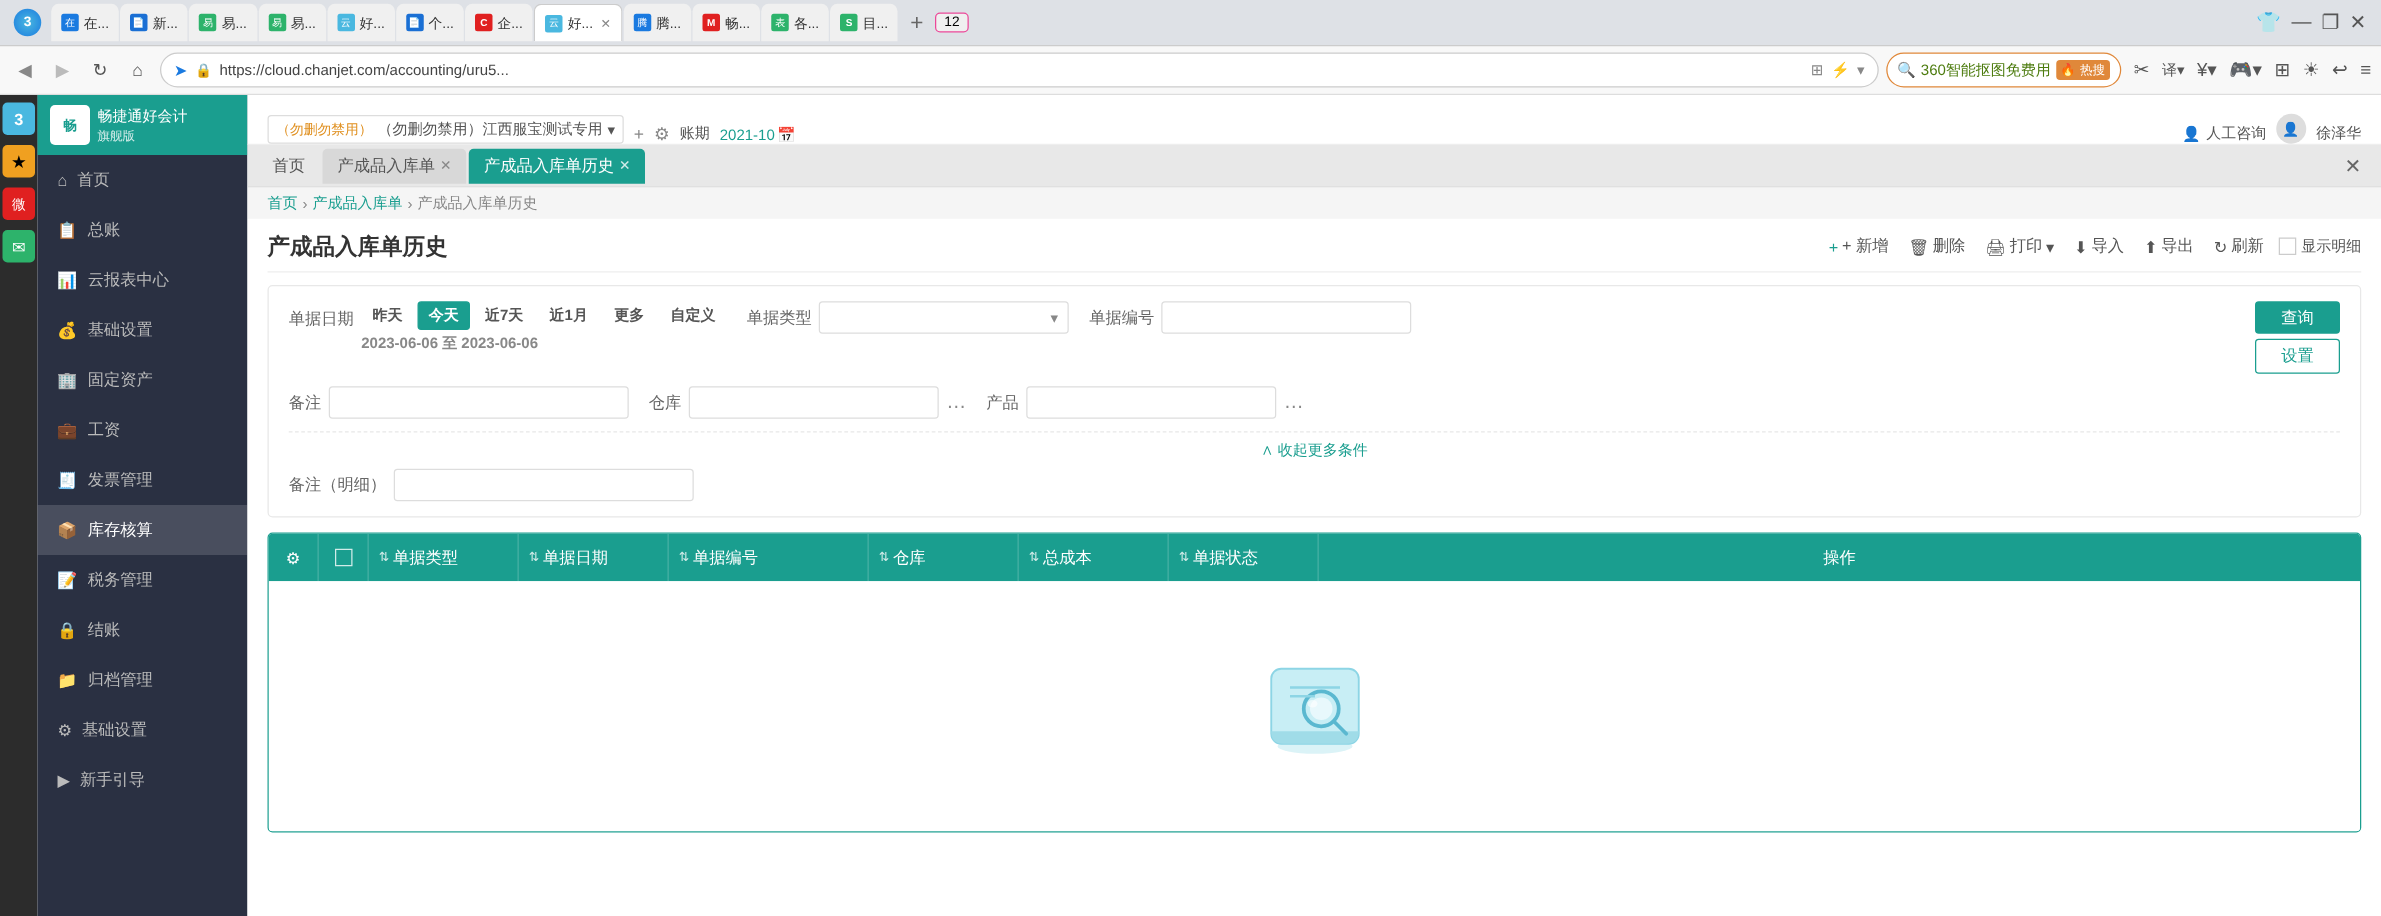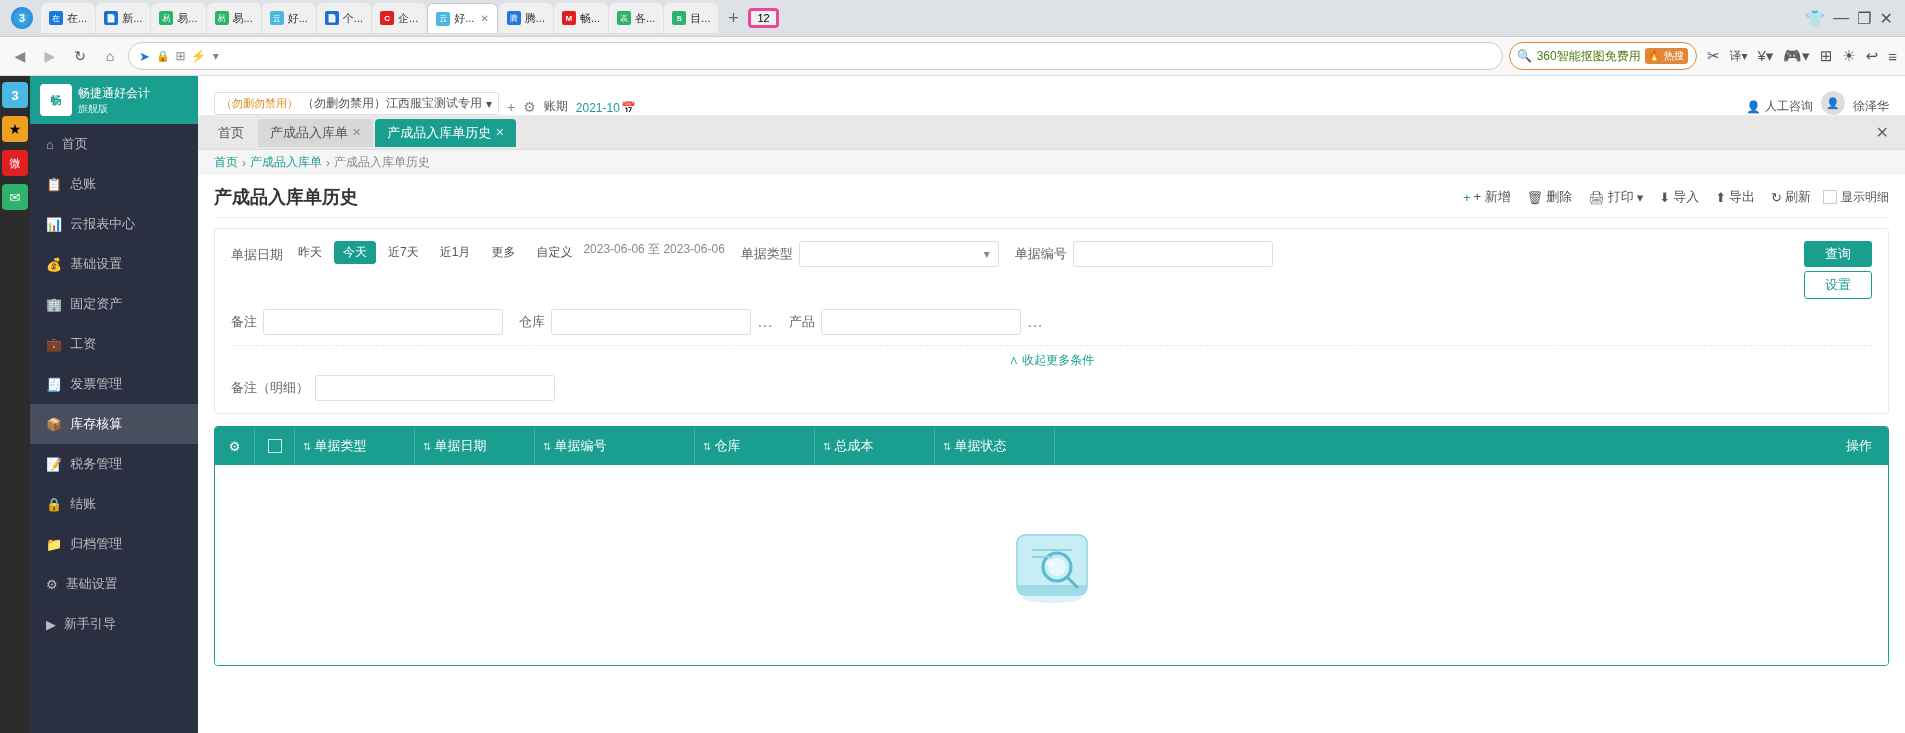--- a/index.html
+++ b/index.html
@@ -60,39 +60,40 @@
     <div style="display:flex;align-items:center;height:30px;padding:0 8px;background:#f0f0f0;border-radius:6px 6px 0 0;font-size:11px;color:#333;gap:4px;max-width:100px;flex-shrink:0;">
       <div style="width:14px;height:14px;background:#2db36b;border-radius:2px;display:flex;align-items:center;justify-content:center;color:#fff;font-size:8px;flex-shrink:0;">表</div>
       <span>各...</span>
     </div>
     <div style="display:flex;align-items:center;height:30px;padding:0 8px;background:#f0f0f0;border-radius:6px 6px 0 0;font-size:11px;color:#333;gap:4px;max-width:100px;flex-shrink:0;">
       <div style="width:14px;height:14px;background:#2db36b;border-radius:2px;display:flex;align-items:center;justify-content:center;color:#fff;font-size:8px;flex-shrink:0;font-weight:bold;">S</div>
       <span>目...</span>
     </div>
 
     <div style="display:flex;align-items:center;justify-content:center;width:28px;height:28px;cursor:pointer;font-size:18px;color:#666;flex-shrink:0;">+</div>
-    <div style="background:#f0f0f0;border-radius:4px;padding:1px 6px;font-size:11px;border:3px solid #ec4899;">12</div>
+    <div style="background:#f0f0f0;border-radius:4px;padding:1px 6px;font-size:11px;border:1px solid #ec4899;">12</div>
 
     <div style="flex:1;"></div>
     <div style="display:flex;align-items:center;gap:8px;font-size:16px;color:#555;padding-right:8px;">
       <span>👕</span>
       <span style="cursor:pointer;">—</span>
       <span style="cursor:pointer;">❐</span>
       <span style="cursor:pointer;">✕</span>
     </div>
   </div>
 
   <div style="display:flex;align-items:center;height:40px;background:#f8f8f8;padding:0 8px;gap:6px;border-top:1px solid #ccc;border-bottom:1px solid #ddd;">
     <div style="width:24px;height:24px;display:flex;align-items:center;justify-content:center;color:#888;font-size:14px;cursor:pointer;">◀</div>
     <div style="width:24px;height:24px;display:flex;align-items:center;justify-content:center;color:#bbb;font-size:14px;cursor:pointer;">▶</div>
     <div style="width:24px;height:24px;display:flex;align-items:center;justify-content:center;color:#555;font-size:14px;cursor:pointer;">↻</div>
     <div style="width:24px;height:24px;display:flex;align-items:center;justify-content:center;color:#555;font-size:14px;cursor:pointer;">⌂</div>
     <div style="flex:1;height:28px;background:#fff;border:1px solid #ccc;border-radius:14px;display:flex;align-items:center;padding:0 10px;gap:6px;font-size:12px;">
       <span style="color:#1a7ae0;font-size:13px;">➤</span>
       <span style="color:#2a7;font-size:11px;">🔒</span>
+      <span style="flex:1;overflow:hidden;text-overflow:ellipsis;white-space:nowrap;color:#444;font-size:12px;">https://cloud.chanjet.com/accounting/uru5...</span>
       <span style="color:#888;">⊞</span>
       <span style="color:#e09020;">⚡</span>
       <span style="color:#888;cursor:pointer;">▾</span>
     </div>
     <div style="display:flex;align-items:center;background:#fff;border:1px solid #e0883a;border-radius:14px;height:28px;padding:0 8px;gap:4px;">
       <span style="color:#888;font-size:12px;">🔍</span>
       <span style="font-size:12px;color:#4d7c0f;">360智能抠图免费用</span>
       <span style="background:#e0883a;color:#fff;border-radius:3px;font-size:10px;padding:1px 4px;">🔥 热搜</span>
     </div>
     <div style="display:flex;align-items:center;gap:10px;color:#555;font-size:15px;padding-left:4px;">
@@ -266,21 +267,21 @@
           </div>
         </div>
       </div>
 
       <div style="background:#fff;border:1px solid #e8e8e8;border-radius:4px;padding:12px 16px;margin-bottom:12px;">
 
         <div style="display:flex;align-items:flex-start;gap:16px;margin-bottom:10px;">
 
           <div style="display:flex;align-items:flex-start;gap:6px;">
             <span style="color:#666;font-size:13px;line-height:28px;white-space:nowrap;">单据日期</span>
-            <div style="display:flex;flex-direction:row;gap:2px;">
+            <div style="display:flex;flex-direction:column;gap:2px;font-weight:bold;">
               <div style="display:flex;align-items:center;gap:3px;">
                 <div style="padding:2px 8px;font-size:12px;border-radius:3px;cursor:pointer;color:#555;border:1px solid transparent;">昨天</div>
                 <div style="padding:2px 8px;font-size:12px;border-radius:3px;cursor:pointer;background:#1a9e8f;color:#fff;border:1px solid #1a9e8f;">今天</div>
                 <div style="padding:2px 8px;font-size:12px;border-radius:3px;cursor:pointer;color:#555;border:1px solid transparent;">近7天</div>
                 <div style="padding:2px 8px;font-size:12px;border-radius:3px;cursor:pointer;color:#555;border:1px solid transparent;">近1月</div>
                 <div style="padding:2px 8px;font-size:12px;border-radius:3px;cursor:pointer;color:#555;border:1px solid transparent;">更多</div>
                 <div style="padding:2px 8px;font-size:12px;border-radius:3px;cursor:pointer;color:#555;border:1px solid transparent;">自定义</div>
               </div>
               <div style="font-size:12px;color:#888;">2023-06-06 至 2023-06-06</div>
             </div>
@@ -361,21 +362,21 @@
             <span>仓库</span>
           </div>
           <div style="display:flex;align-items:center;padding:0 8px;width:120px;height:100%;border-right:1px solid rgba(255,255,255,0.2);cursor:pointer;font-size:13px;gap:3px;flex-shrink:0;">
             <span style="font-size:10px;opacity:0.8;">⇅</span>
             <span>总成本</span>
           </div>
           <div style="display:flex;align-items:center;padding:0 8px;width:120px;height:100%;border-right:1px solid rgba(255,255,255,0.2);cursor:pointer;font-size:13px;gap:3px;flex-shrink:0;">
             <span style="font-size:10px;opacity:0.8;">⇅</span>
             <span>单据状态</span>
           </div>
-          <div style="display:flex;align-items:center;justify-content:flex-end;padding:0 16px;flex:1;height:100%;font-size:13px;">
+          <div style="display:flex;align-items:center;justify-content:center;padding:0 16px;flex:1;height:100%;font-size:13px;">
             <span>操作</span>
           </div>
         </div>
 
         <div style="background:#fff;min-height:200px;display:flex;flex-direction:column;align-items:center;justify-content:center;padding:40px;">
 
           <div style="display:flex;flex-direction:column;align-items:center;">
             <svg width="100" height="80" viewBox="0 0 100 80">
 
               <ellipse cx="50" cy="72" rx="30" ry="6" fill="#b8e8f0" opacity="0.5"></ellipse>

